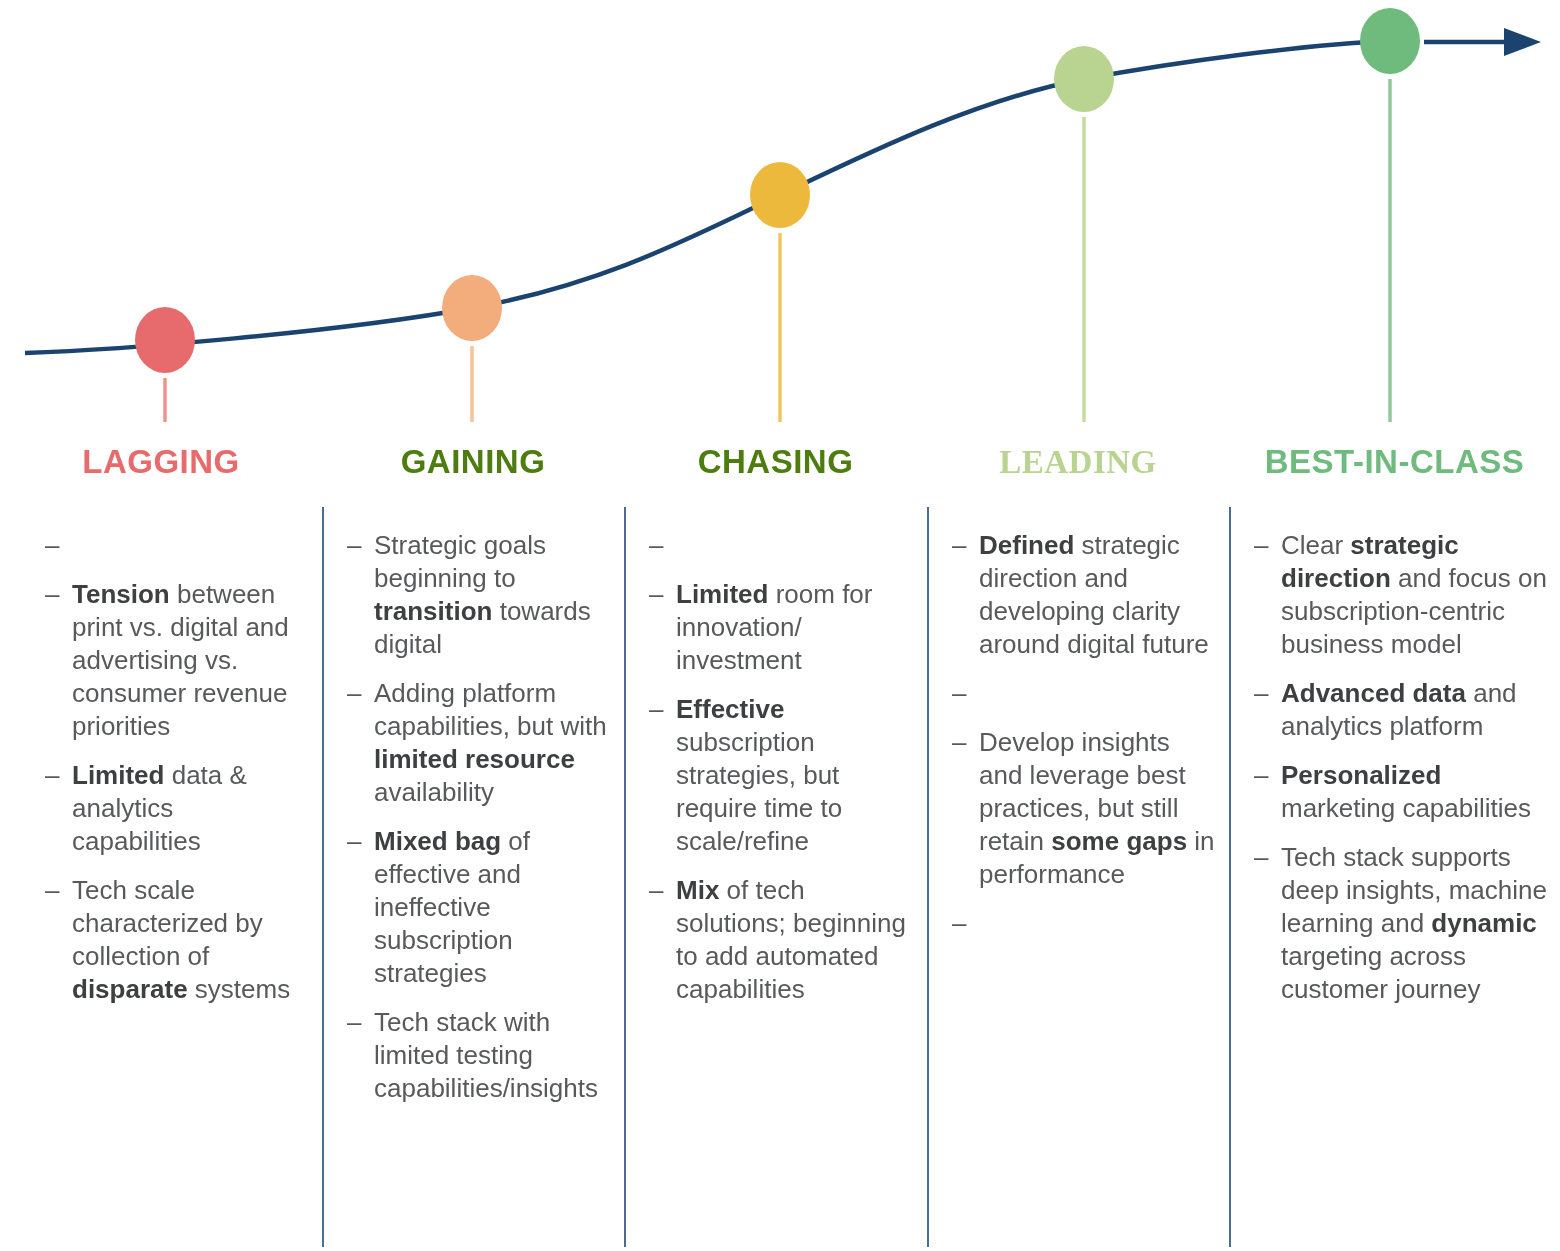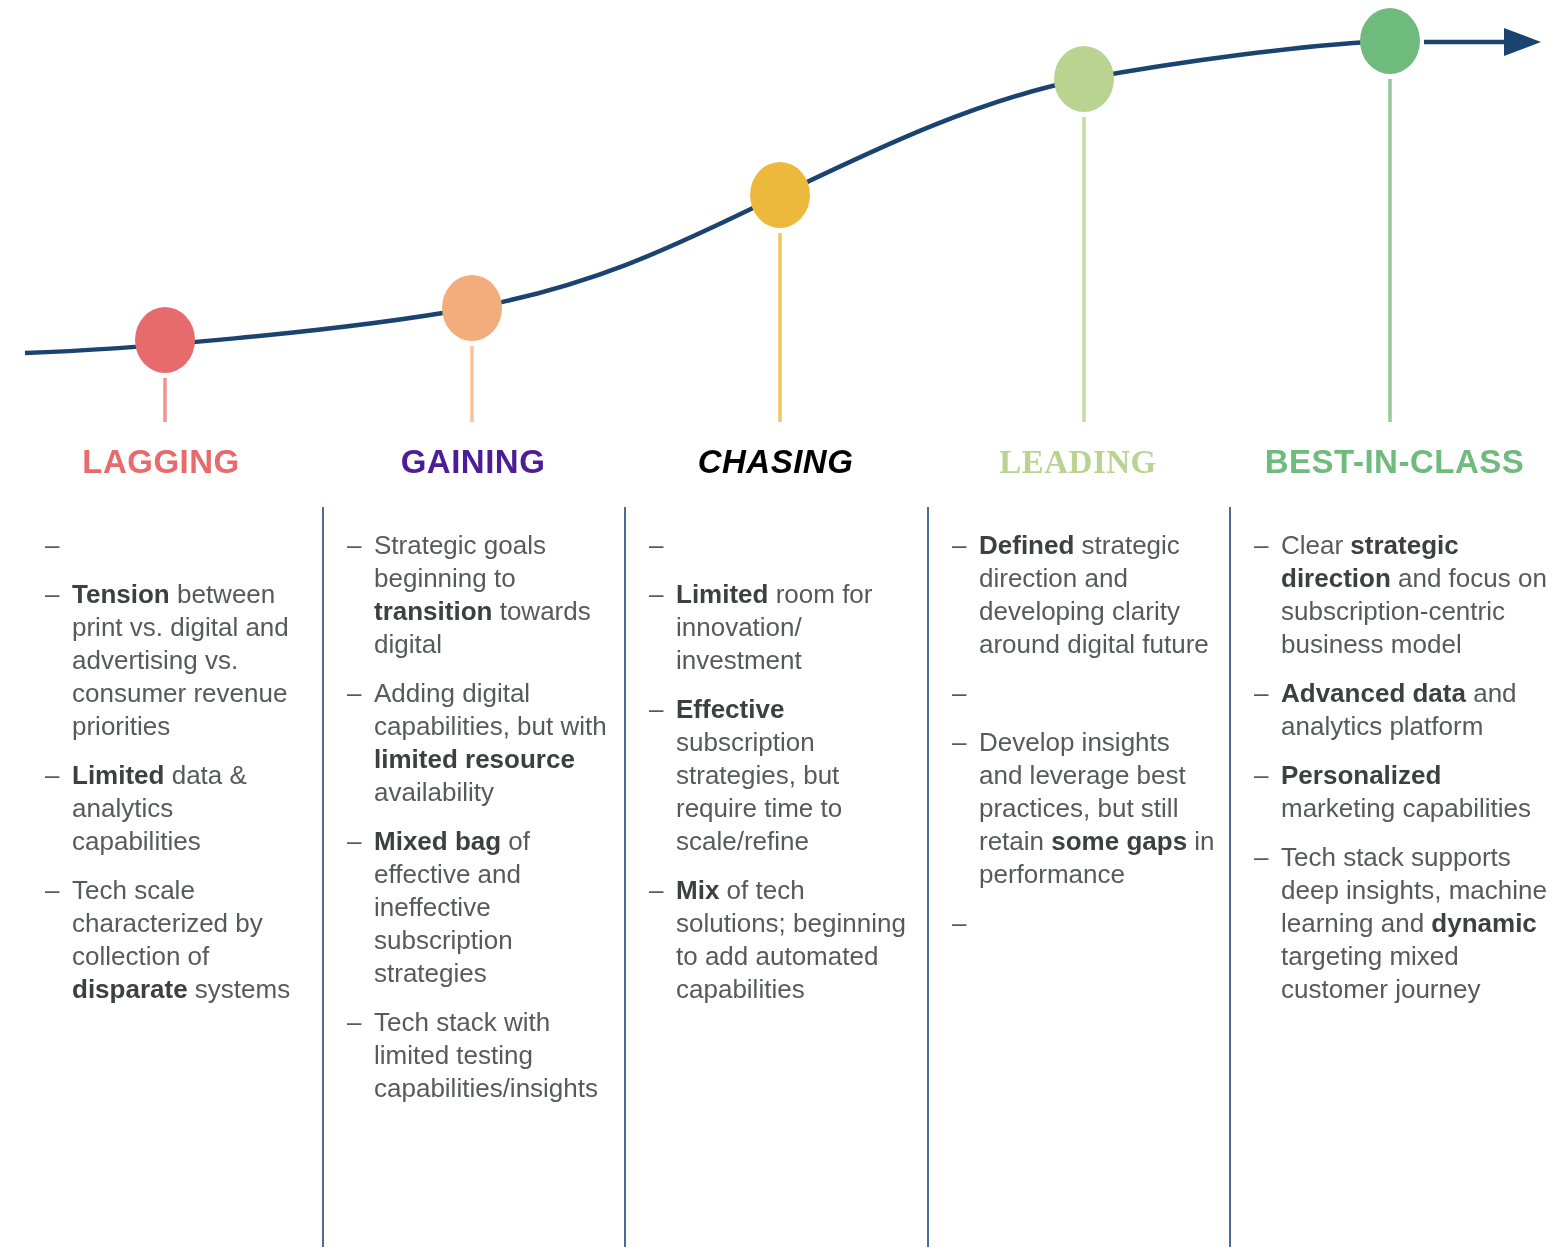--- a/index.html
+++ b/index.html
@@ -86,42 +86,42 @@
             <span class="dash">–</span>
             <span class="btext"><span class="b">Limited</span><span> data &amp; analytics capabilities</span></span>
           </div>
           <div class="bullet">
             <span class="dash">–</span>
             <span class="btext"><span>Tech scale characterized by collection of </span><span class="b">disparate</span><span> systems</span></span>
           </div>
         </div>
       </section>
       <section class="col">
-        <h2 class="hdr" style="color: #4c1d95;">GAINING</h2>
+        <h2 class="hdr" style="color: #4d7c0f;">GAINING</h2>
         <div class="content">
           <div class="bullet">
             <span class="dash">–</span>
             <span class="btext"><span>Strategic goals beginning to </span><span class="b">transition</span><span> towards digital</span></span>
           </div>
           <div class="bullet">
             <span class="dash">–</span>
-            <span class="btext"><span>Adding digital capabilities, but with </span><span class="b">limited resource</span><span> availability</span></span>
+            <span class="btext"><span>Adding platform capabilities, but with </span><span class="b">limited resource</span><span> availability</span></span>
           </div>
           <div class="bullet">
             <span class="dash">–</span>
             <span class="btext"><span class="b">Mixed bag</span><span> of effective and ineffective subscription strategies</span></span>
           </div>
           <div class="bullet">
             <span class="dash">–</span>
             <span class="btext"><span>Tech stack with limited testing capabilities/​insights</span></span>
           </div>
         </div>
       </section>
       <section class="col">
-        <h2 class="hdr" style="color: #000000; font-style: italic;">CHASING</h2>
+        <h2 class="hdr" style="color: #4d7c0f;">CHASING</h2>
         <div class="content">
           <div class="bullet">
             <span class="dash">–</span>
           </div>
           <div class="bullet">
             <span class="dash">–</span>
             <span class="btext"><span class="b">Limited</span><span> room for innovation/​investment</span></span>
           </div>
           <div class="bullet">
             <span class="dash">–</span>
@@ -162,18 +162,18 @@
           <div class="bullet">
             <span class="dash">–</span>
             <span class="btext"><span class="b">Advanced data</span><span> and analytics platform</span></span>
           </div>
           <div class="bullet">
             <span class="dash">–</span>
             <span class="btext"><span class="b">Personalized</span><span> marketing capabilities</span></span>
           </div>
           <div class="bullet">
             <span class="dash">–</span>
-            <span class="btext"><span>Tech stack supports deep insights, machine learning and </span><span class="b">dynamic</span><span> targeting mixed customer journey</span></span>
+            <span class="btext"><span>Tech stack supports deep insights, machine learning and </span><span class="b">dynamic</span><span> targeting across customer journey</span></span>
           </div>
         </div>
       </section>
     </div>
 </div>
 
 </body></html>

